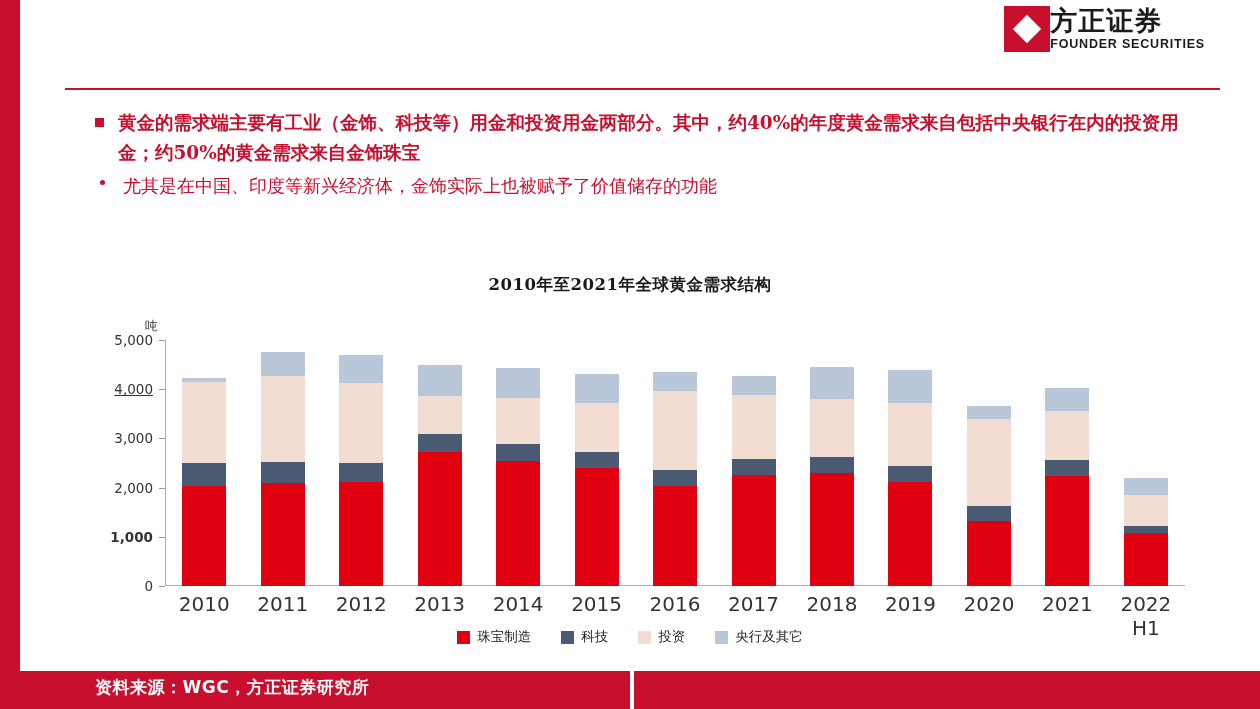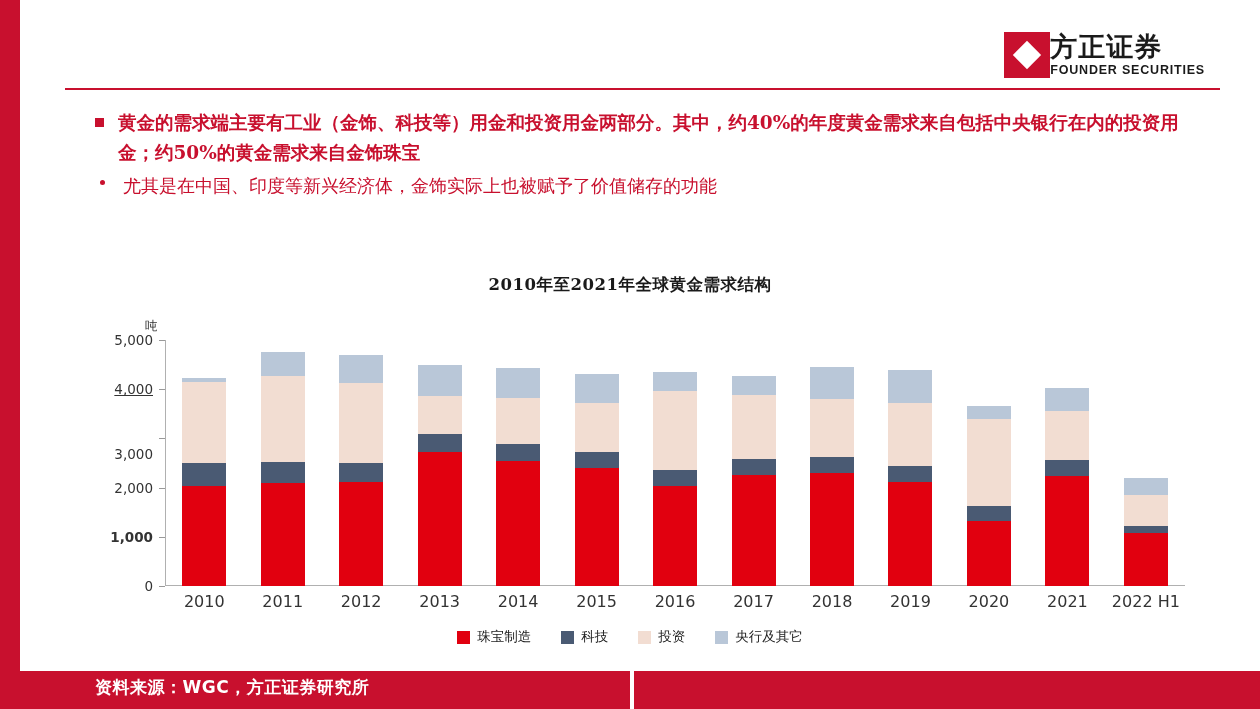--- a/index.html
+++ b/index.html
@@ -48,21 +48,21 @@
     position: absolute;
     left: 45px;
     top: 88px;
     width: 1155px;
     height: 2px;
     background: #c8102e;
   }
   .logo {
     position: absolute;
     right: 55px;
-    top: 32px;
+    top: 6px;
     display: flex;
     align-items: center;
   }
   .logo-mark {
     width: 46px;
     height: 46px;
     background: #c8102e;
     position: relative;
   }
   .logo-mark::after {
@@ -230,21 +230,21 @@
   .x-labels {
     position: absolute;
     left: 105px;
     top: 282px;
     width: 1020px;
     display: flex;
   }
   .x-label {
     flex: 1 1 0;
     text-align: center;
-    font-size: 16px;
+    font-size: 20px;
     color: #333;
     font-family: "DejaVu Sans", sans-serif;
   }
   .legend {
     position: absolute;
     left: 0;
     top: 318px;
     width: 1140px;
     display: flex;
     justify-content: center;
@@ -451,21 +451,21 @@
               <div class="seg" style="height: 16.1376px; background: rgb(185, 199, 216);"></div>
             </div>
           </div>
         </div>
     <div class="y-label" style="top: 246px;">0</div>
         <div class="tick" style="top: 246px;"></div>
         <div class="y-label" style="top: 196.8px; font-weight: bold;">1,000</div>
         <div class="tick" style="top: 196.8px;"></div>
         <div class="y-label" style="top: 147.6px;">2,000</div>
         <div class="tick" style="top: 147.6px;"></div>
-        <div class="y-label" style="top: 98.4px; margin-top: 16px;">3,000</div>
+        <div class="y-label" style="top: 98.4px;">3,000</div>
         <div class="tick" style="top: 98.4px;"></div>
         <div class="y-label" style="top: 49.2px; text-decoration: underline;">4,000</div>
         <div class="tick" style="top: 49.2px;"></div>
         <div class="y-label" style="top: 0px;">5,000</div>
         <div class="tick" style="top: 0px;"></div>
       </div>
     <div class="x-labels" id="xlabels">
         <div class="x-label">2010</div>
         <div class="x-label">2011</div>
         <div class="x-label">2012</div>

